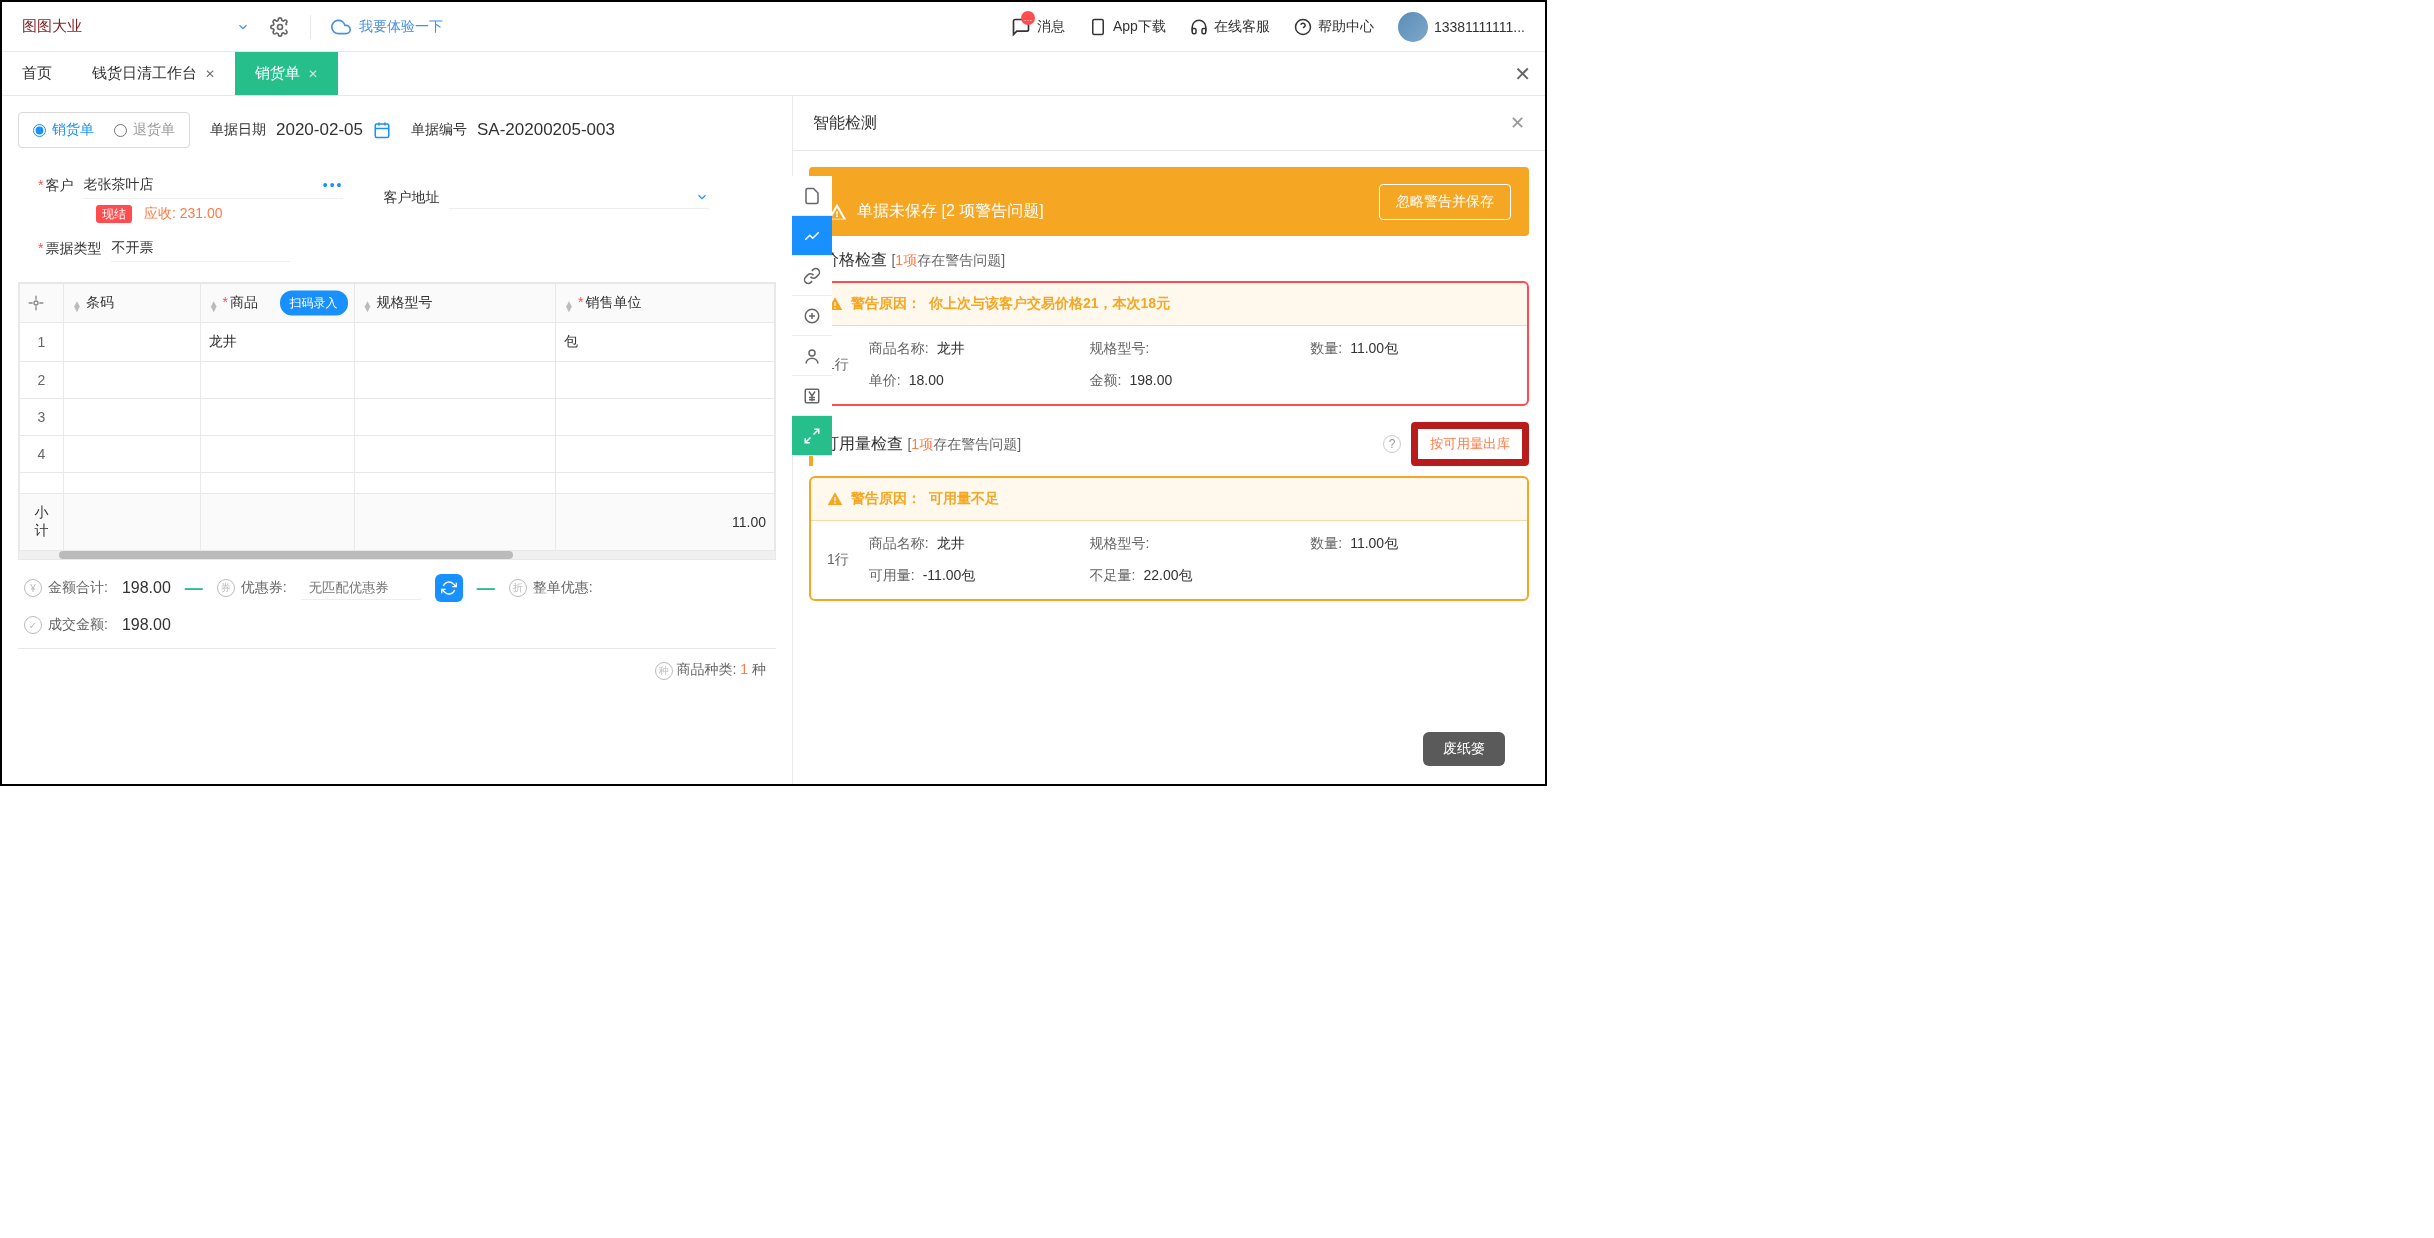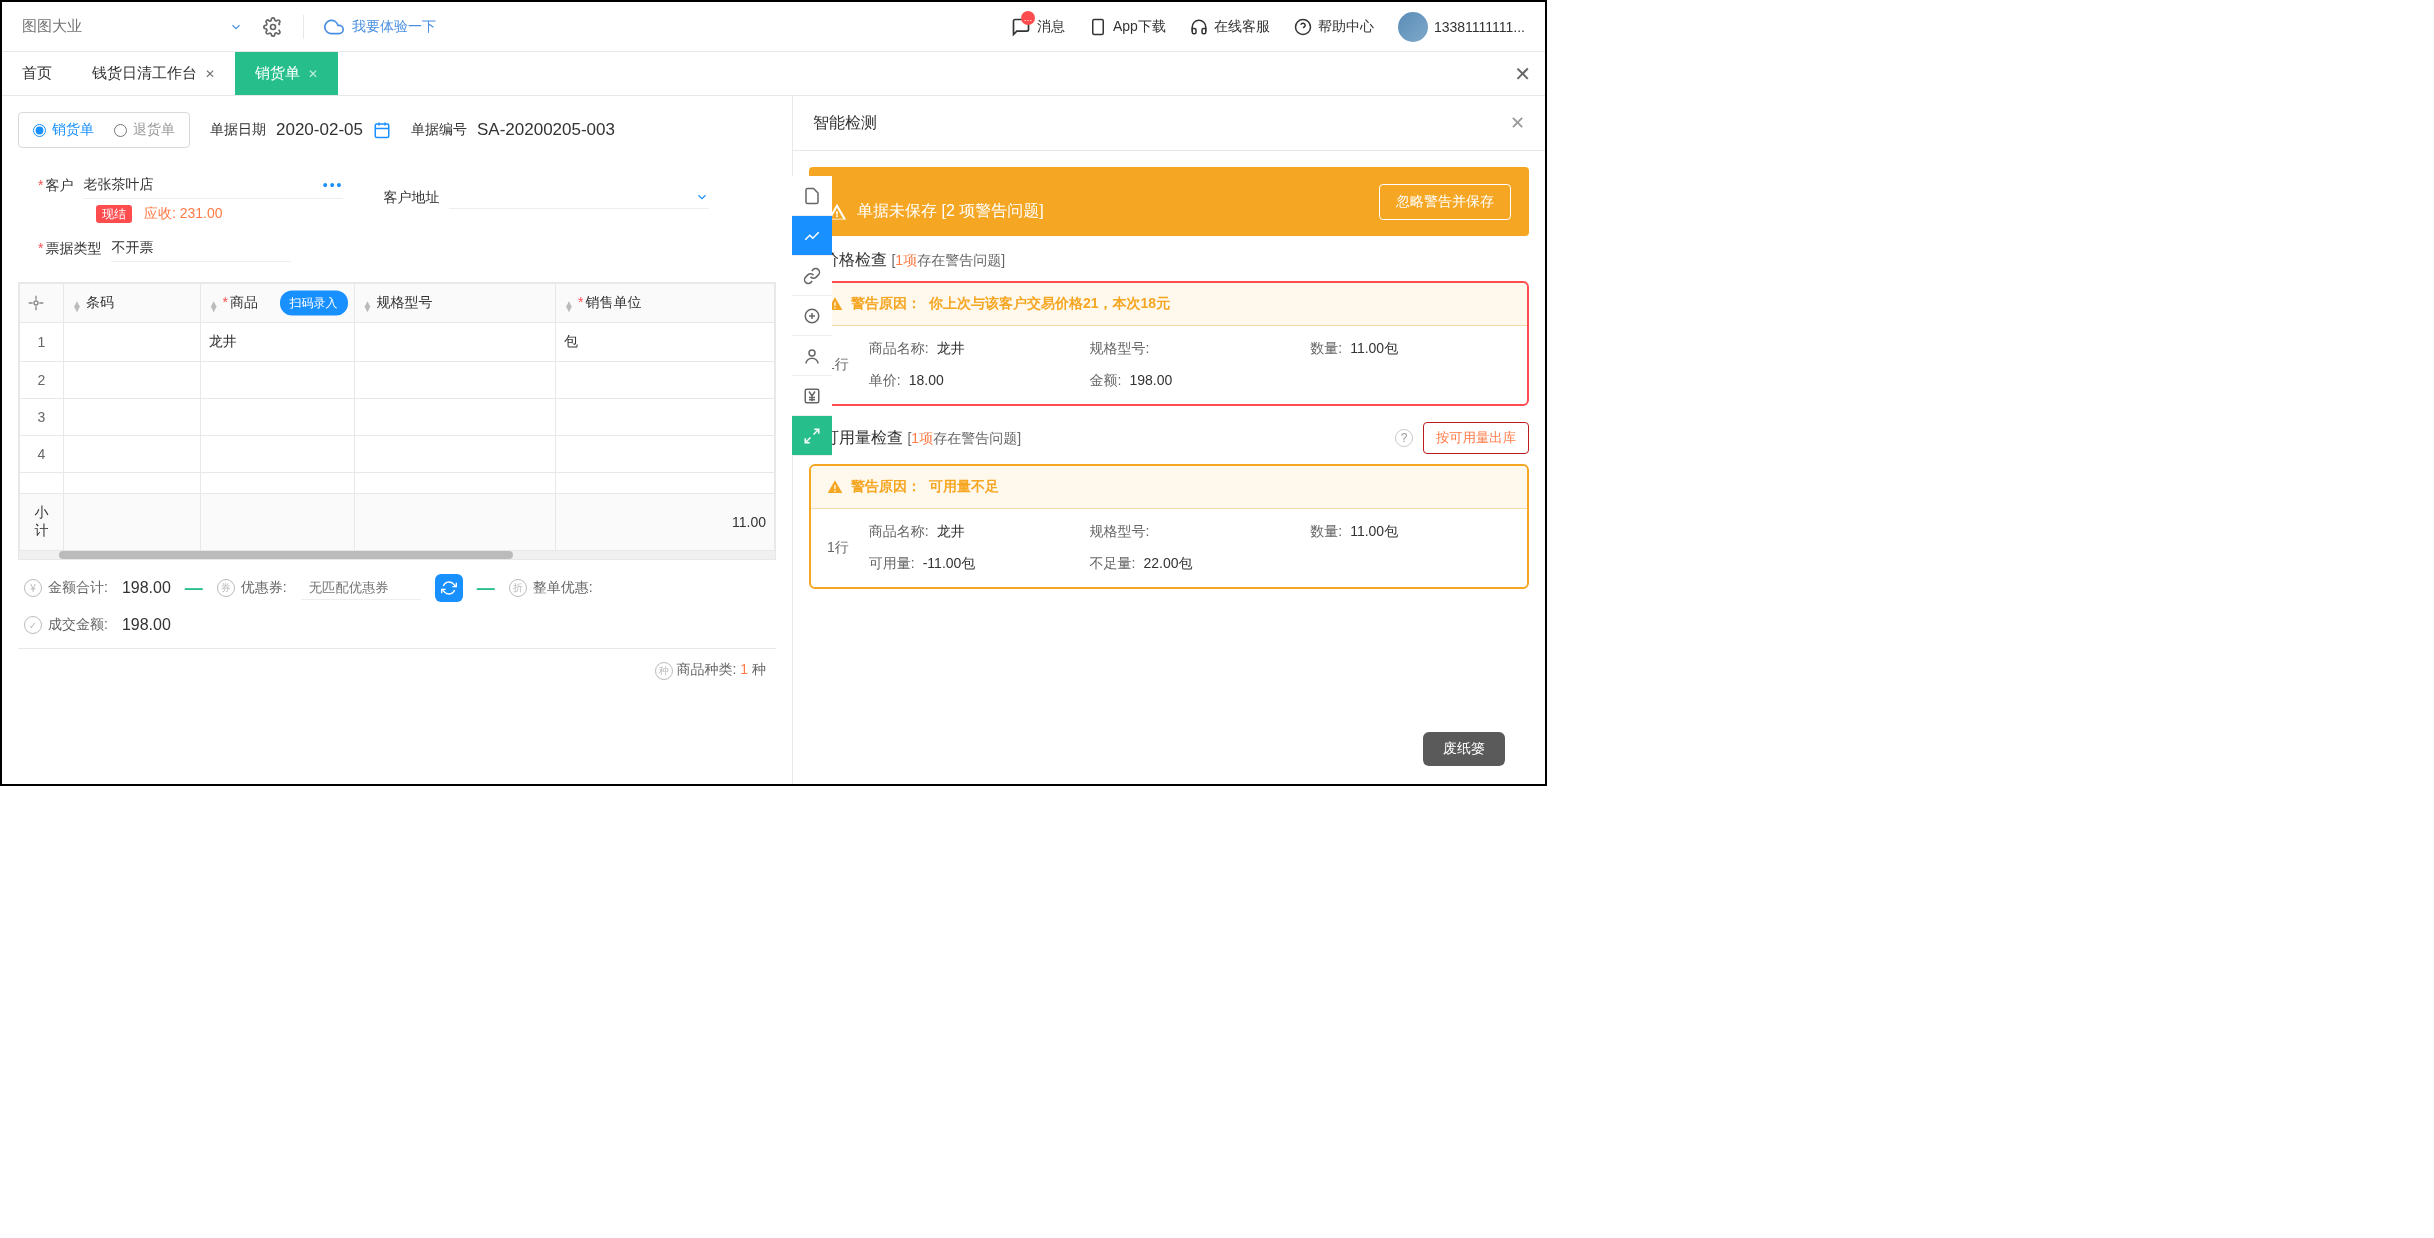--- a/index.html
+++ b/index.html
@@ -1,21 +1,21 @@
 <!DOCTYPE html>
 <html><head>
 <meta charset="utf-8">
 <style>
 * { margin: 0; padding: 0; box-sizing: border-box; }
 body { font-family: -apple-system, "PingFang SC", "Microsoft YaHei", sans-serif; font-size: 14px; color: #333; background: #fff; }
 .app { width: 1547px; height: 786px; position: relative; border: 2px solid #000; background: #f5f5f5; }
 
 
 .header { height: 50px; background: #fff; display: flex; align-items: center; padding: 0 20px; border-bottom: 1px solid #e8e8e8; }
-.org-select { display: flex; align-items: center; gap: 7px; color: #737373; font-size: 15px; cursor: pointer; }
+.org-select { display: flex; align-items: center; gap: 14px; color: #7f1d1d; font-size: 15px; cursor: pointer; }
 .org-select .caret { color: #4a90e2; margin-left: 140px; }
 .gear { margin-left: 20px; color: #666; cursor: pointer; }
 .vdivider { width: 1px; height: 24px; background: #e8e8e8; margin: 0 20px; }
 .try { display: flex; align-items: center; gap: 8px; color: #4a90e2; cursor: pointer; }
 .header-right { margin-left: auto; display: flex; align-items: center; gap: 24px; }
 .hicon-item { display: flex; align-items: center; gap: 6px; color: #333; cursor: pointer; position: relative; }
 .badge { position: absolute; top: -6px; left: 10px; width: 14px; height: 14px; background: #ff4d4f; border-radius: 50%; display: flex; align-items: center; justify-content: center; color: #fff; font-size: 9px; }
 .avatar { width: 30px; height: 30px; border-radius: 50%; background: linear-gradient(135deg, #5b8db8, #7ea8c9); }
 
 
@@ -87,21 +87,21 @@
 .rp-close { color: #999; cursor: pointer; font-size: 18px; }
 .rp-body { padding: 16px; overflow-y: auto; flex: 1; }
 .alert-banner { background: #f5a623; color: #fff; padding: 14px 18px; border-radius: 4px; display: flex; align-items: center; justify-content: space-between; margin-bottom: 14px; }
 .alert-banner-left { display: flex; align-items: center; gap: 10px; font-size: 16px; margin-top: 20px; }
 .ignore-btn { background: transparent; border: 1px solid #fff; color: #fff; padding: 8px 16px; border-radius: 4px; cursor: pointer; font-size: 14px; }
 .check-section { margin-bottom: 16px; }
 .check-title { border-left: 4px solid #f5a623; padding-left: 10px; font-size: 16px; margin-bottom: 10px; display: flex; align-items: center; justify-content: space-between; }
 .check-title .sub { font-size: 14px; color: #666; }
 .check-title .sub .orange { color: #ff7a45; }
 .help-icon { width: 18px; height: 18px; border: 1px solid #ccc; border-radius: 50%; display: inline-flex; align-items: center; justify-content: center; font-size: 12px; color: #999; cursor: pointer; }
-.by-avail-btn { border: 1px solid #b91c1c; color: #ff7a45; background: #fff; padding: 6px 12px; border-radius: 4px; cursor: pointer; }
+.by-avail-btn { border: 7px solid #b91c1c; color: #ff7a45; background: #fff; padding: 6px 12px; border-radius: 4px; cursor: pointer; }
 .warn-card { border: 2px solid #ff4d4f; border-radius: 6px; padding: 0; margin-bottom: 10px; }
 .warn-card.orange-border { border-color: #f5a623; }
 .warn-reason { background: #fff8ec; padding: 12px 16px; color: #f5a623; display: flex; align-items: center; gap: 8px; border-bottom: 1px solid #f5d9a8; border-radius: 6px 6px 0 0; font-weight: bold; }
 .warn-body { display: flex; padding: 14px 16px; gap: 20px; }
 .warn-row-label { color: #666; display: flex; align-items: center; }
 .warn-grid { flex: 1; display: grid; grid-template-columns: repeat(3, 1fr); gap: 14px 20px; }
 .warn-cell { display: flex; gap: 8px; }
 .warn-cell .k { color: #666; }
 .warn-cell .v { color: #333; }
 

